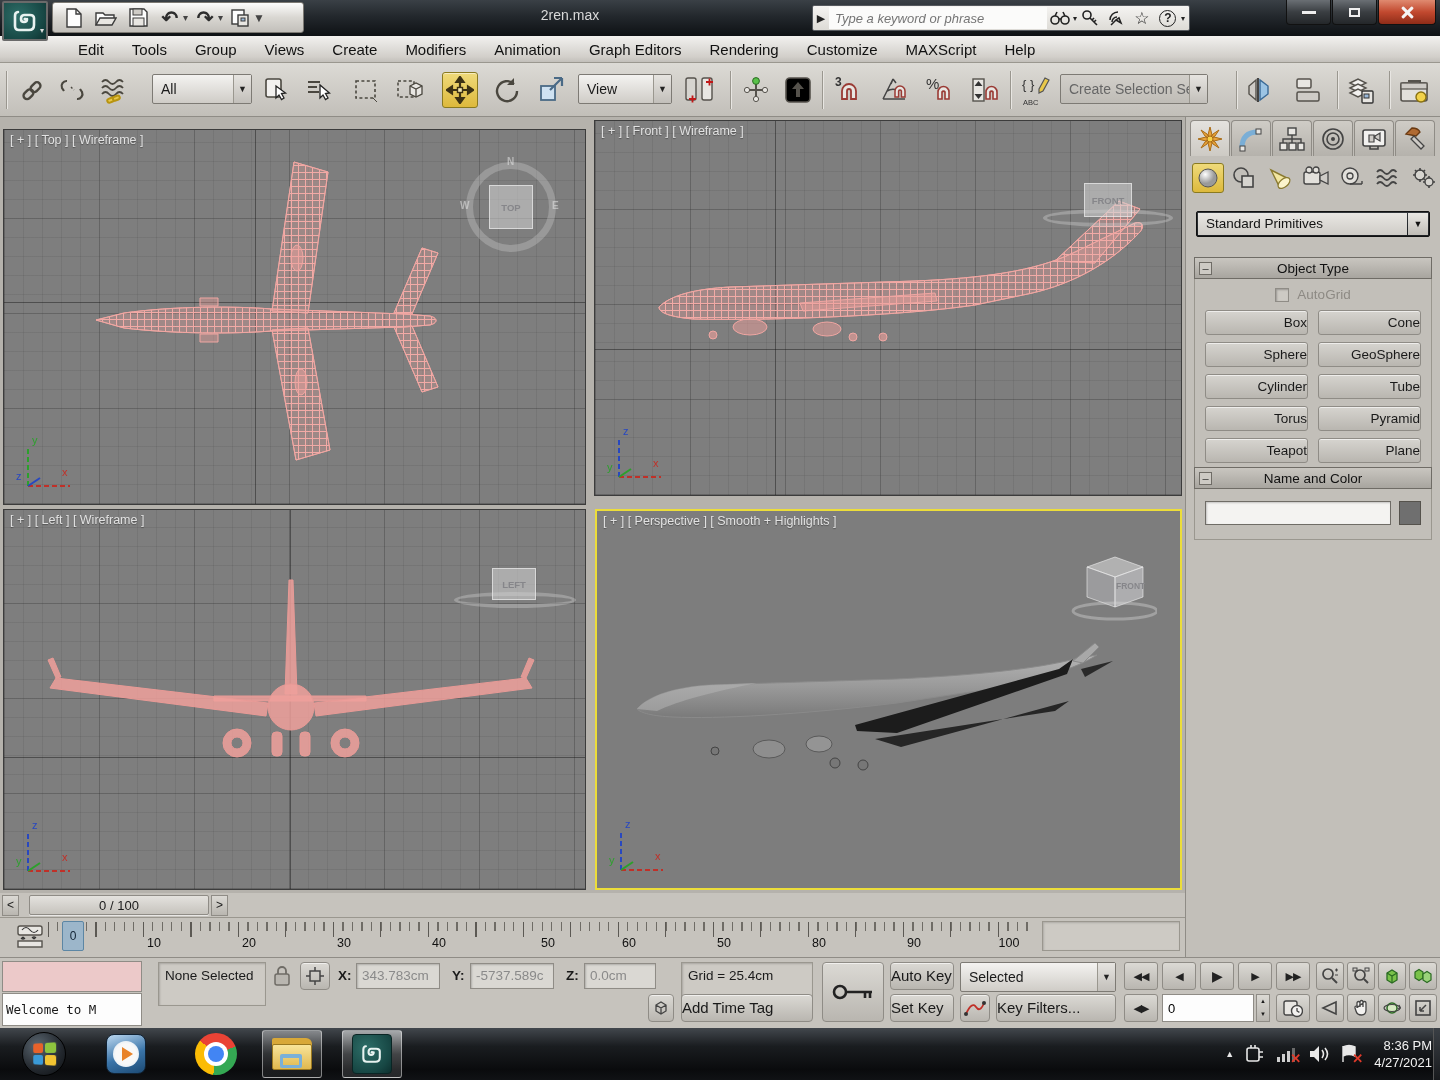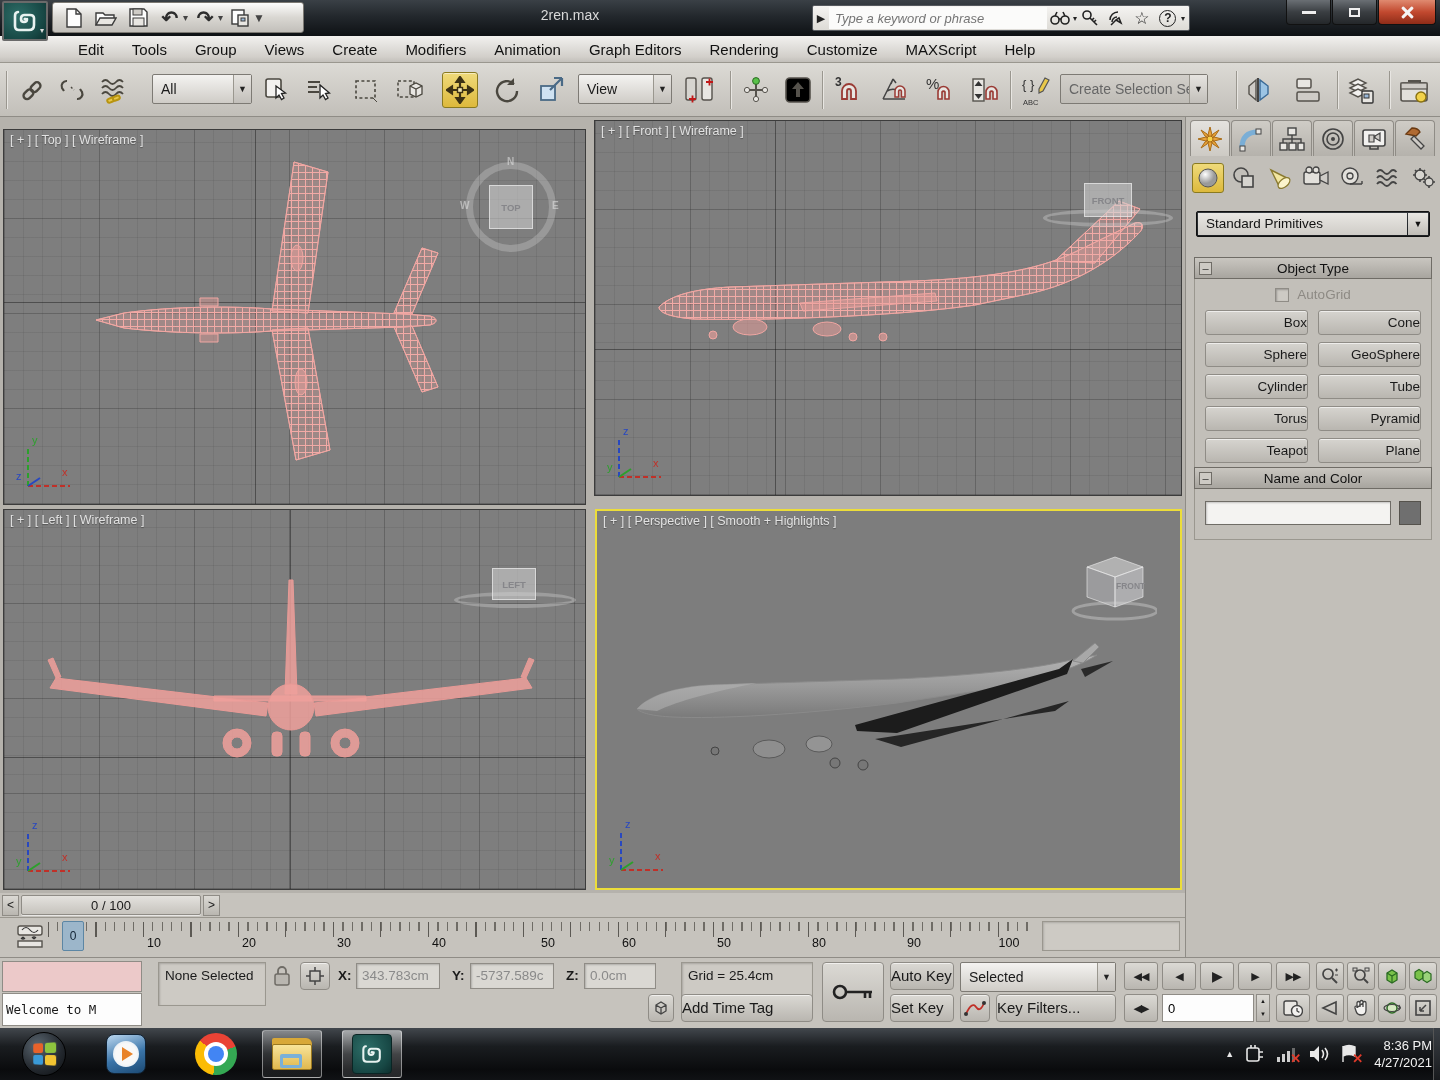--- a/index.html
+++ b/index.html
@@ -50,21 +50,21 @@
 .vplabel{position:absolute;left:6px;top:3px;color:#e2e2e2;font-size:12.5px;text-shadow:0 1px 1px rgba(0,0,0,.35);z-index:4}
 .axisline{position:absolute;background:rgba(20,20,20,.45)}
 .vc-square{position:absolute;background:rgba(210,210,210,.55);border:1px solid rgba(235,235,235,.7);display:flex;align-items:center;justify-content:center;color:#86868a;font-size:9.5px;font-weight:bold;z-index:3}
 .vc-ring{position:absolute;border:7px solid rgba(215,215,215,.30);border-radius:50%;z-index:2}
 .vc-ellipse{position:absolute;border:4px solid rgba(215,215,215,.35);border-radius:50%;z-index:2}
 .vc-letter{position:absolute;color:rgba(230,230,230,.55);font-size:10px;font-weight:bold;z-index:3}
 .tripod{position:absolute;left:8px;bottom:8px;z-index:3}
 
 .trackrow{position:absolute;left:0;top:893px;width:1185px;height:24px;background:#c6c3bd;display:flex;align-items:center}
 .tb-arrow{width:17px;height:21px;margin-left:2px;display:flex;align-items:center;justify-content:center;background:linear-gradient(#dbd9d4,#b9b6b0);border:1px solid #8f8c86;font-size:12px}
-.tb-slider{width:180px;height:20px;margin-left:2px;background:linear-gradient(#e4e2de,#c6c3bd);border:1px solid #8f8c86;border-radius:2px;text-align:center;line-height:19px;font-size:13px;box-shadow:0 1px 0 rgba(255,255,255,.6)}
+.tb-slider{width:180px;height:20px;margin-left:10px;background:linear-gradient(#e4e2de,#c6c3bd);border:1px solid #8f8c86;border-radius:2px;text-align:center;line-height:19px;font-size:13px;box-shadow:0 1px 0 rgba(255,255,255,.6)}
 .rulerrow{position:absolute;left:0;top:917px;width:1185px;height:40px;background:#c6c3bd;border-top:1px solid #9a978f}
 .minicurve{position:absolute;left:16px;top:6px;width:28px;height:26px}
 .ruler{position:absolute;left:48px;top:2px;width:986px;height:34px;
  background-image:repeating-linear-gradient(90deg,#6f6c66 0 1px,transparent 1px 9.5px);
  background-size:100% 9px;background-repeat:no-repeat;background-position:0 2px}
 .ruler .bigticks{position:absolute;left:0;top:2px;width:100%;height:15px;background-image:repeating-linear-gradient(90deg,#5c5954 0 1px,transparent 1px 47.5px)}
 .ruler .num{position:absolute;top:16px;width:34px;text-align:center;font-size:12.5px;color:#111}
 .framemarker{position:absolute;left:14px;top:1px;width:22px;height:30px;background:#9cb6ca;border:1px solid #5c86a4;border-radius:2px;text-align:center;font-size:12px;line-height:28px;color:#123;z-index:2}
 .rulerend{position:absolute;left:1042px;top:3px;width:138px;height:30px;background:#cdcac4;border:1px solid #9a978f;box-shadow:inset 1px 1px 2px rgba(0,0,0,.15)}
 

